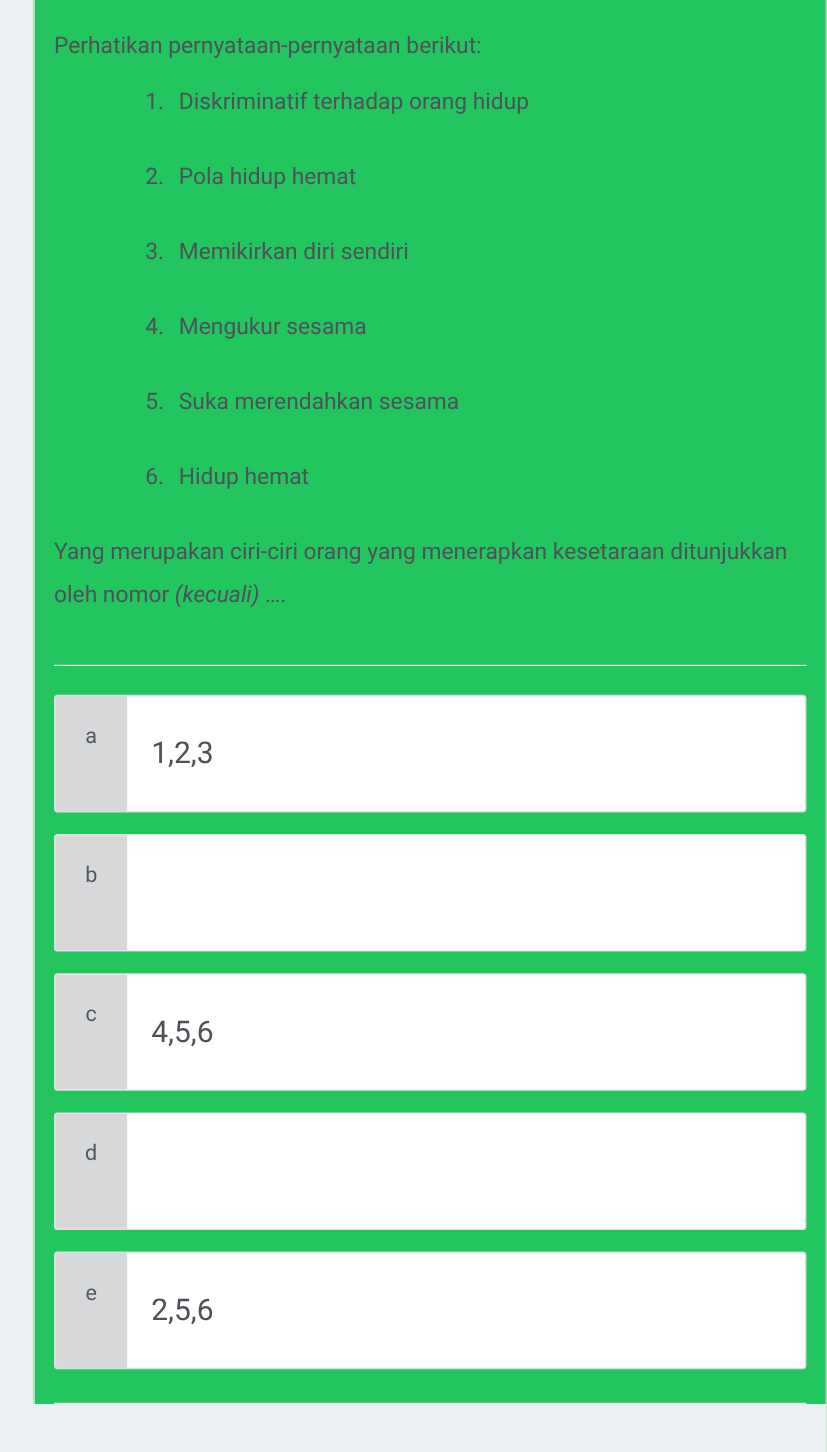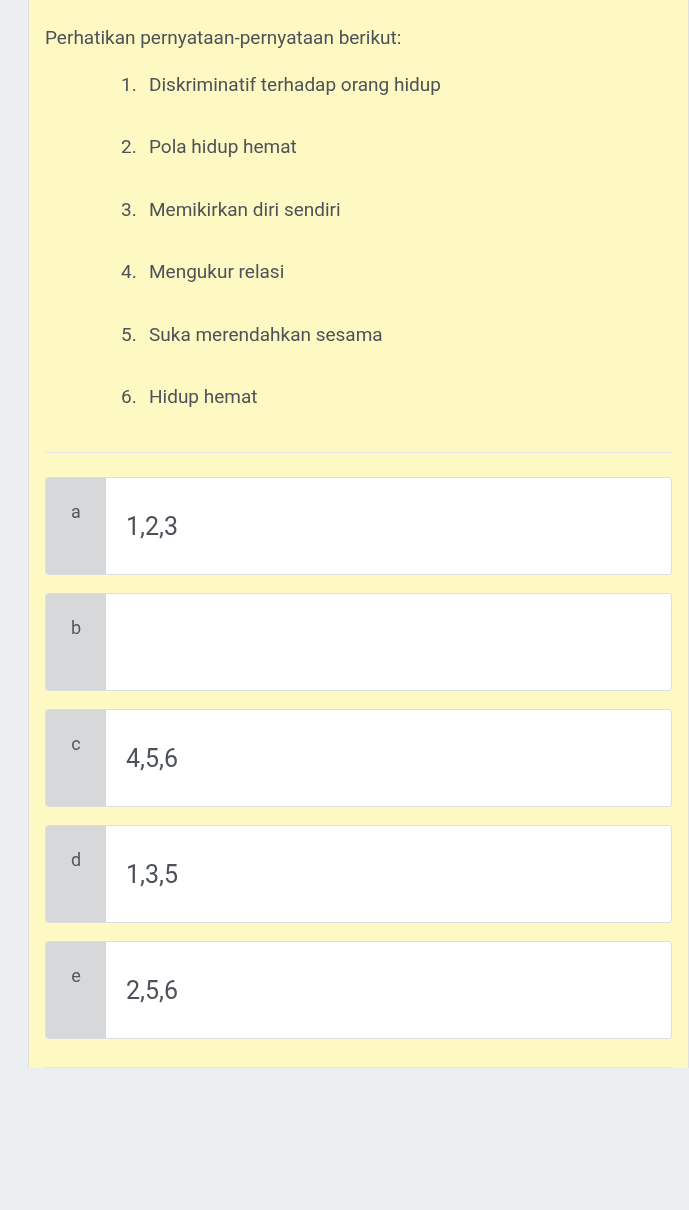--- a/index.html
+++ b/index.html
@@ -5,21 +5,21 @@
     * { box-sizing: border-box; margin: 0; padding: 0; }
     body {
       font-family: -apple-system, BlinkMacSystemFont, "Segoe UI", Roboto, Helvetica, Arial, sans-serif;
       background: #eceff1;
       color: #4a4f55;
       font-size: 18px;
       line-height: 1.5;
       width: 689px;
     }
     .card {
-      background: #fef9c3;
+      background: #22c55e;
       margin-left: 28px;
       border-left: 1px solid #e0e0e0;
       border-right: 1px solid #e0e0e0;
       padding: 0;
     }
     .content {
       padding: 24px 16px 0 16px;
     }
     .intro {
       margin-bottom: 18px;
@@ -105,51 +105,53 @@
       <div class="statement">
         <span class="num">2.</span>
         <span> Pola hidup hemat</span>
       </div>
       <div class="statement">
         <span class="num">3.</span>
         <span> Memikirkan diri sendiri</span>
       </div>
       <div class="statement">
         <span class="num">4.</span>
-        <span> Mengukur relasi</span>
+        <span> Mengukur sesama</span>
       </div>
       <div class="statement">
         <span class="num">5.</span>
         <span> Suka merendahkan sesama</span>
       </div>
       <div class="statement">
         <span class="num">6.</span>
         <span>Hidup hemat</span>
       </div>
     </div>
 
+    <p class="closing">
+      <span>Yang merupakan ciri-ciri orang yang menerapkan kesetaraan ditunjukkan oleh nomor </span><span class="italic">(kecuali)</span><span> ….</span>
+    </p>
   </div>
 
   <hr class="divider">
 
   <div class="options">
     <div class="option">
       <div class="optkey">a</div>
       <div class="opttext">1,2,3</div>
     </div>
     <div class="option">
       <div class="optkey">b</div>
     </div>
     <div class="option">
       <div class="optkey">c</div>
       <div class="opttext">4,5,6</div>
     </div>
     <div class="option">
       <div class="optkey">d</div>
-      <div class="opttext">1,3,5</div>
     </div>
     <div class="option">
       <div class="optkey">e</div>
       <div class="opttext">2,5,6</div>
     </div>
   </div>
 
   <hr class="bottom">
 </div>
 

